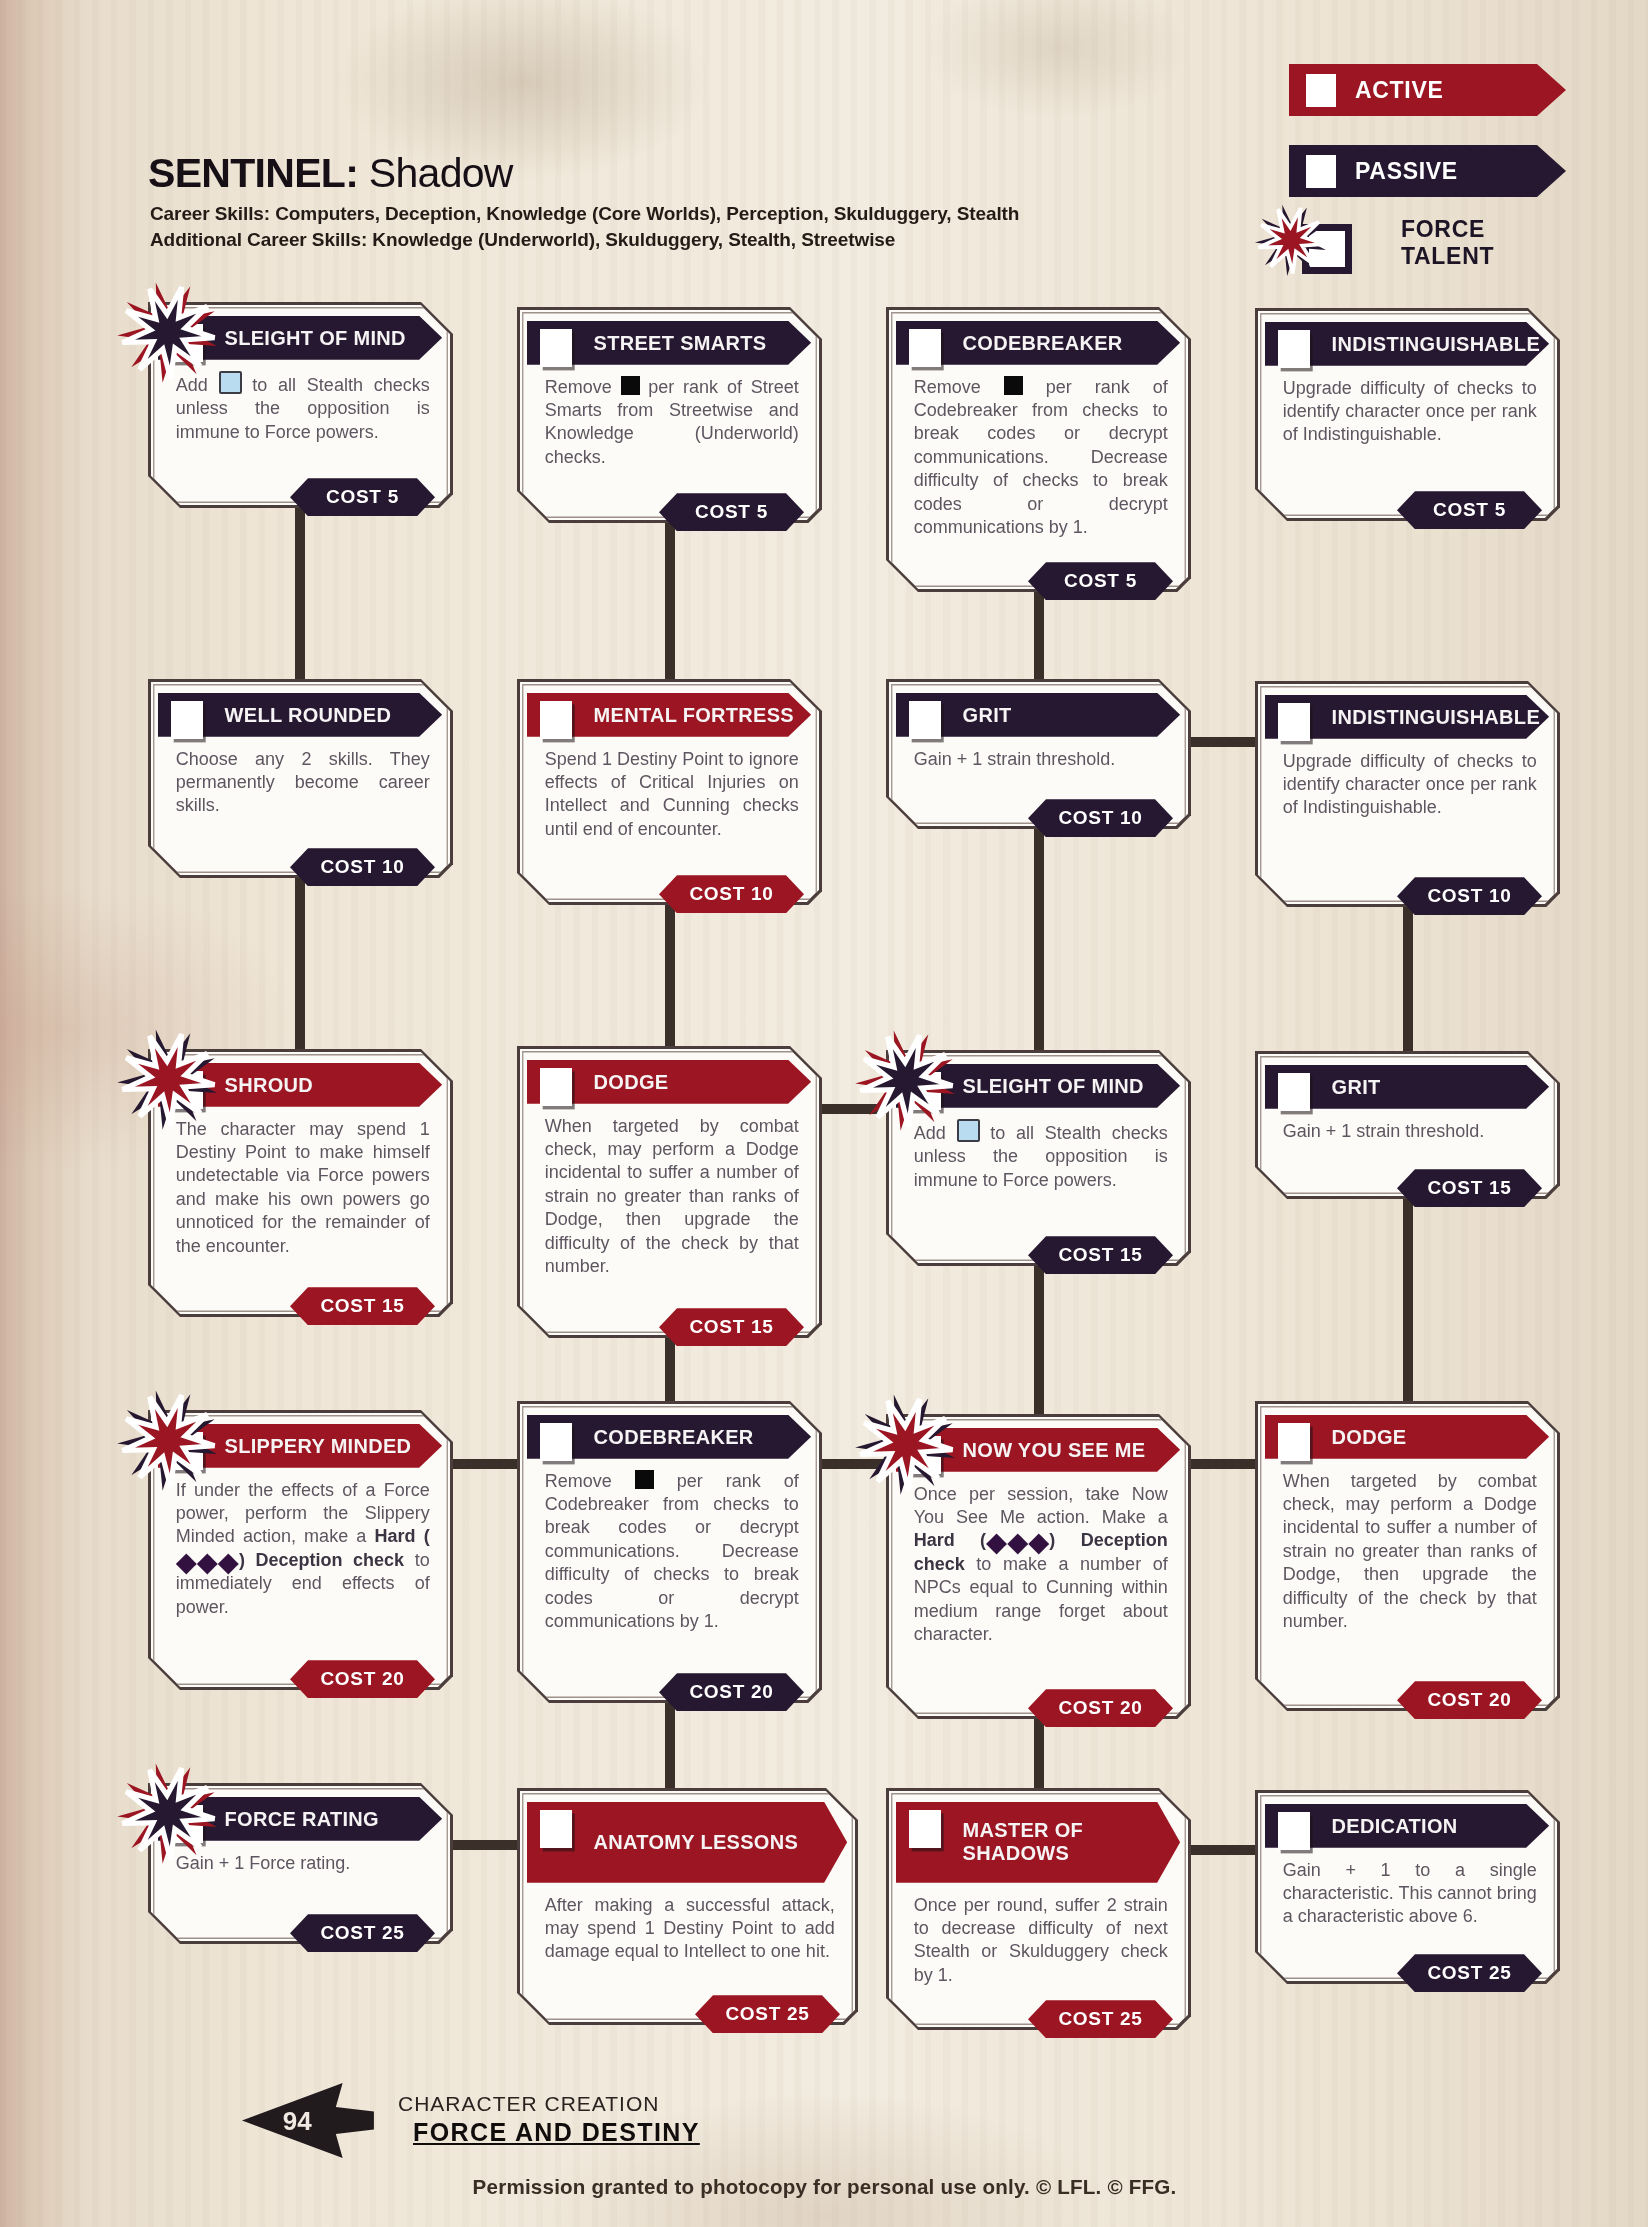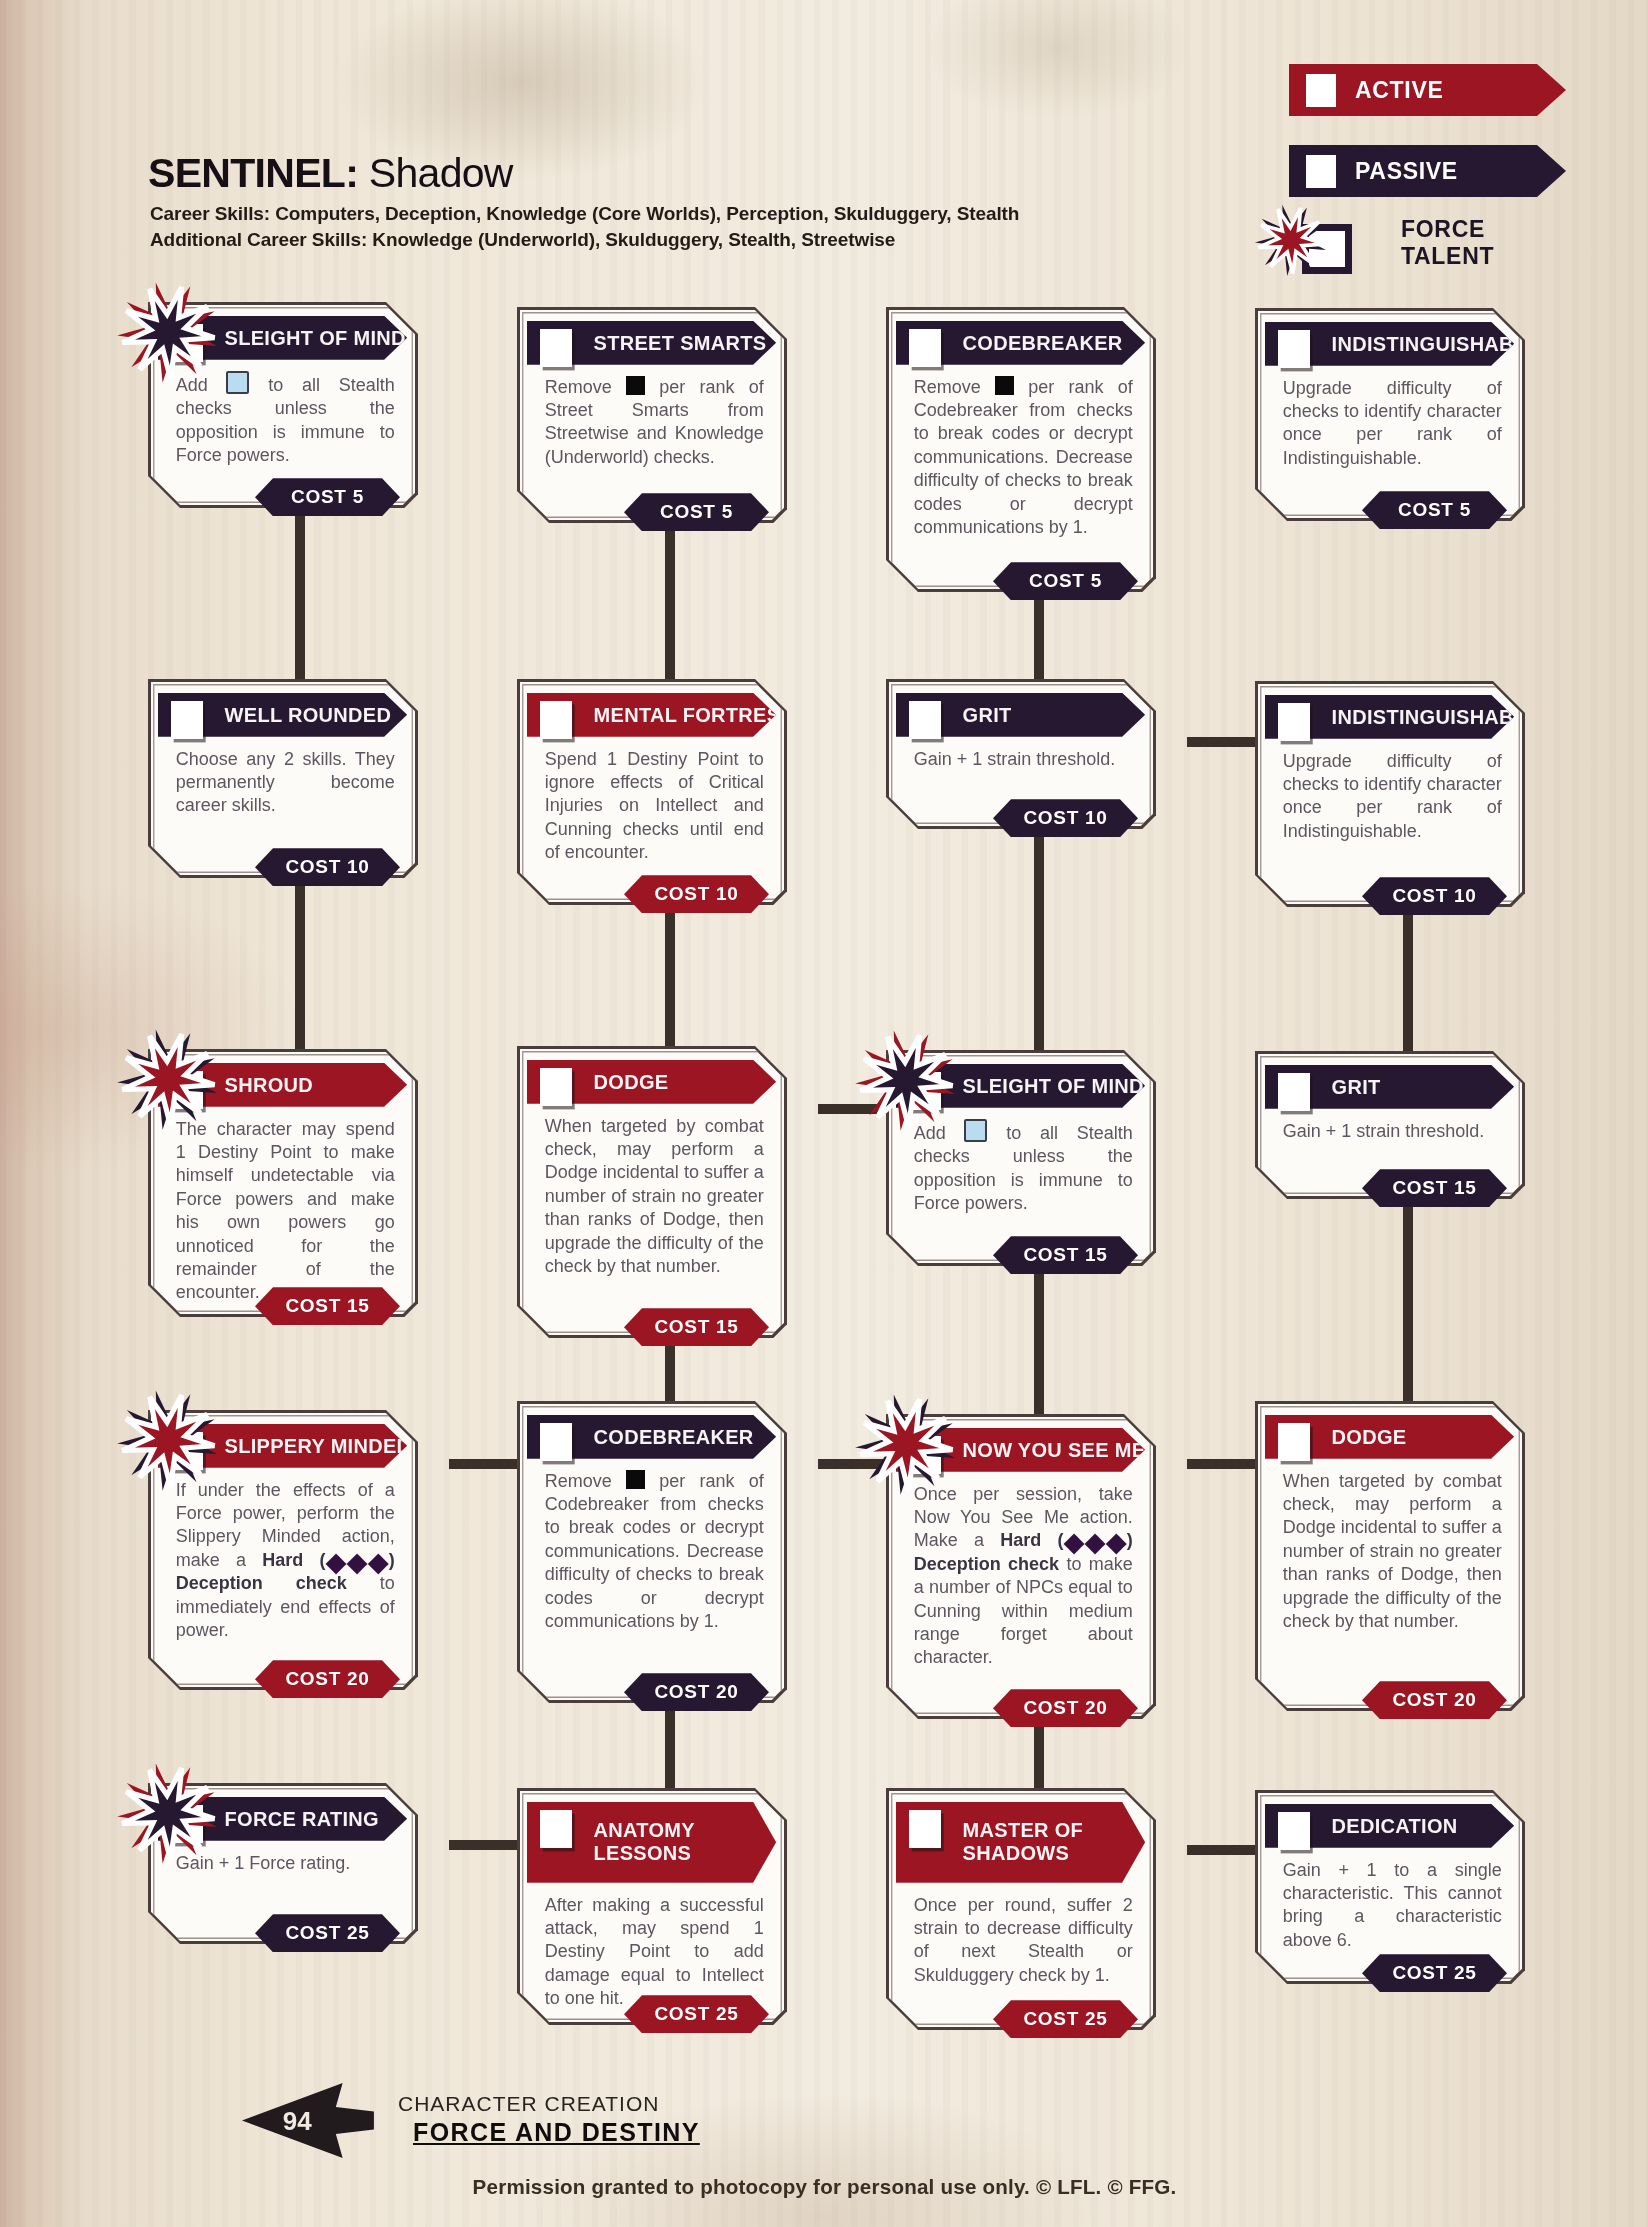--- a/index.html
+++ b/index.html
@@ -28,21 +28,21 @@
   #legend-active{top:64px;background:var(--active-red);}
   #legend-passive{top:145px;background:var(--passive-navy);}
   #legend-force{position:absolute;left:1266px;top:202px;width:302px;height:82px;}
   #legend-force .sq{position:absolute;left:36px;top:22px;width:36px;height:36px;background:#fff;border:7.5px solid var(--passive-navy);}
   #legend-force .star{position:absolute;left:-12.4px;top:1.4px;width:74px;height:74px;}
   #legend-force .lbl{position:absolute;left:104px;top:50%;transform:translateY(-50%);
     color:#1d1526;font-size:23px;font-weight:bold;letter-spacing:0.7px;margin-left:31px;}
   
   .connector{position:absolute;background:var(--connector);z-index:1;}
   
-  .talent{position:absolute;width:270px;z-index:2;}
+  .talent{position:absolute;width:305px;z-index:2;}
   .talent.active{--c:var(--active-red);}
   .talent.passive{--c:var(--passive-navy);}
   .t-frame{position:absolute;inset:0;background:#4a3d3c;padding:2.7px;box-sizing:border-box;
     clip-path:polygon(0 0,calc(100% - 32px) 0,100% 32px,100% calc(100% - 13.7px),calc(100% - 13.7px) 100%,32px 100%,0 calc(100% - 32px));
     filter:drop-shadow(4.1px 4.8px 0 rgba(95,82,70,.45));}
   .t-inner{position:relative;width:100%;height:100%;background:#fdfbf7;box-sizing:border-box;
     clip-path:polygon(0 0,calc(100% - 30px) 0,100% 30px,100% calc(100% - 13px),calc(100% - 13px) 100%,30px 100%,0 calc(100% - 30px));
     box-shadow:inset 0 0 0 2.1px #fdfbf7, inset 0 0 0 3.4px #9d9189;}
   .t-banner{position:absolute;left:6.9px;top:11px;right:8.2px;height:44px;background:var(--c);
     clip-path:polygon(0 0,calc(100% - 23px) 0,100% 50%,calc(100% - 23px) 100%,0 100%);}
@@ -340,21 +340,21 @@
         <div class="t-chk"></div>
         <div class="t-body" style="top:66px;">Gain + 1 Force rating.</div>
       </div>
     </div>
     <div class="t-cost">COST 25</div>
     <div class="t-star"><svg viewBox="0 0 100 100" width="100%" height="100%">
     <polygon points="97.1,63.5 65.4,61.2 77.4,90.6 54.6,68.4 44.8,98.7 41.7,67.1 14.7,84.0 32.6,57.7 1.1,53.4 31.7,44.7 10.4,21.2 39.4,34.2 38.2,2.4 52.0,31.1 71.5,6.0 63.7,36.8 94.8,30.1 69.0,48.7" fill="#9b1622"></polygon>
     <polygon points="80.7,82.9 56.6,65.6 52.4,94.9 45.0,66.3 22.9,85.9 35.7,59.3 6.2,60.1 33.1,47.9 9.9,29.6 38.4,37.6 32.4,8.6 49.1,33.0 63.1,7.0 60.2,36.4 87.7,25.5 66.6,46.2 94.7,55.5 65.1,57.7" fill="#261830" stroke="#ffffff" stroke-width="5" stroke-linejoin="miter"></polygon>
   </svg></div>
       </div>
-      <div class="talent active lines2" style="left: 517px; top: 1788px; height: 237px;">
+      <div class="talent active lines2" style="left: 517px; top: 1788px; height: 237px; padding-left: 36px;">
     <div class="t-frame">
       <div class="t-inner">
         <div class="t-banner">
           <span class="t-title">ANATOMY LESSONS</span>
         </div>
         <div class="t-chk"></div>
         <div class="t-body" style="top:103px;">After making a successful attack, may spend 1 Destiny Point to add damage equal to Intellect to one hit.</div>
       </div>
     </div>
     <div class="t-cost">COST 25</div>

